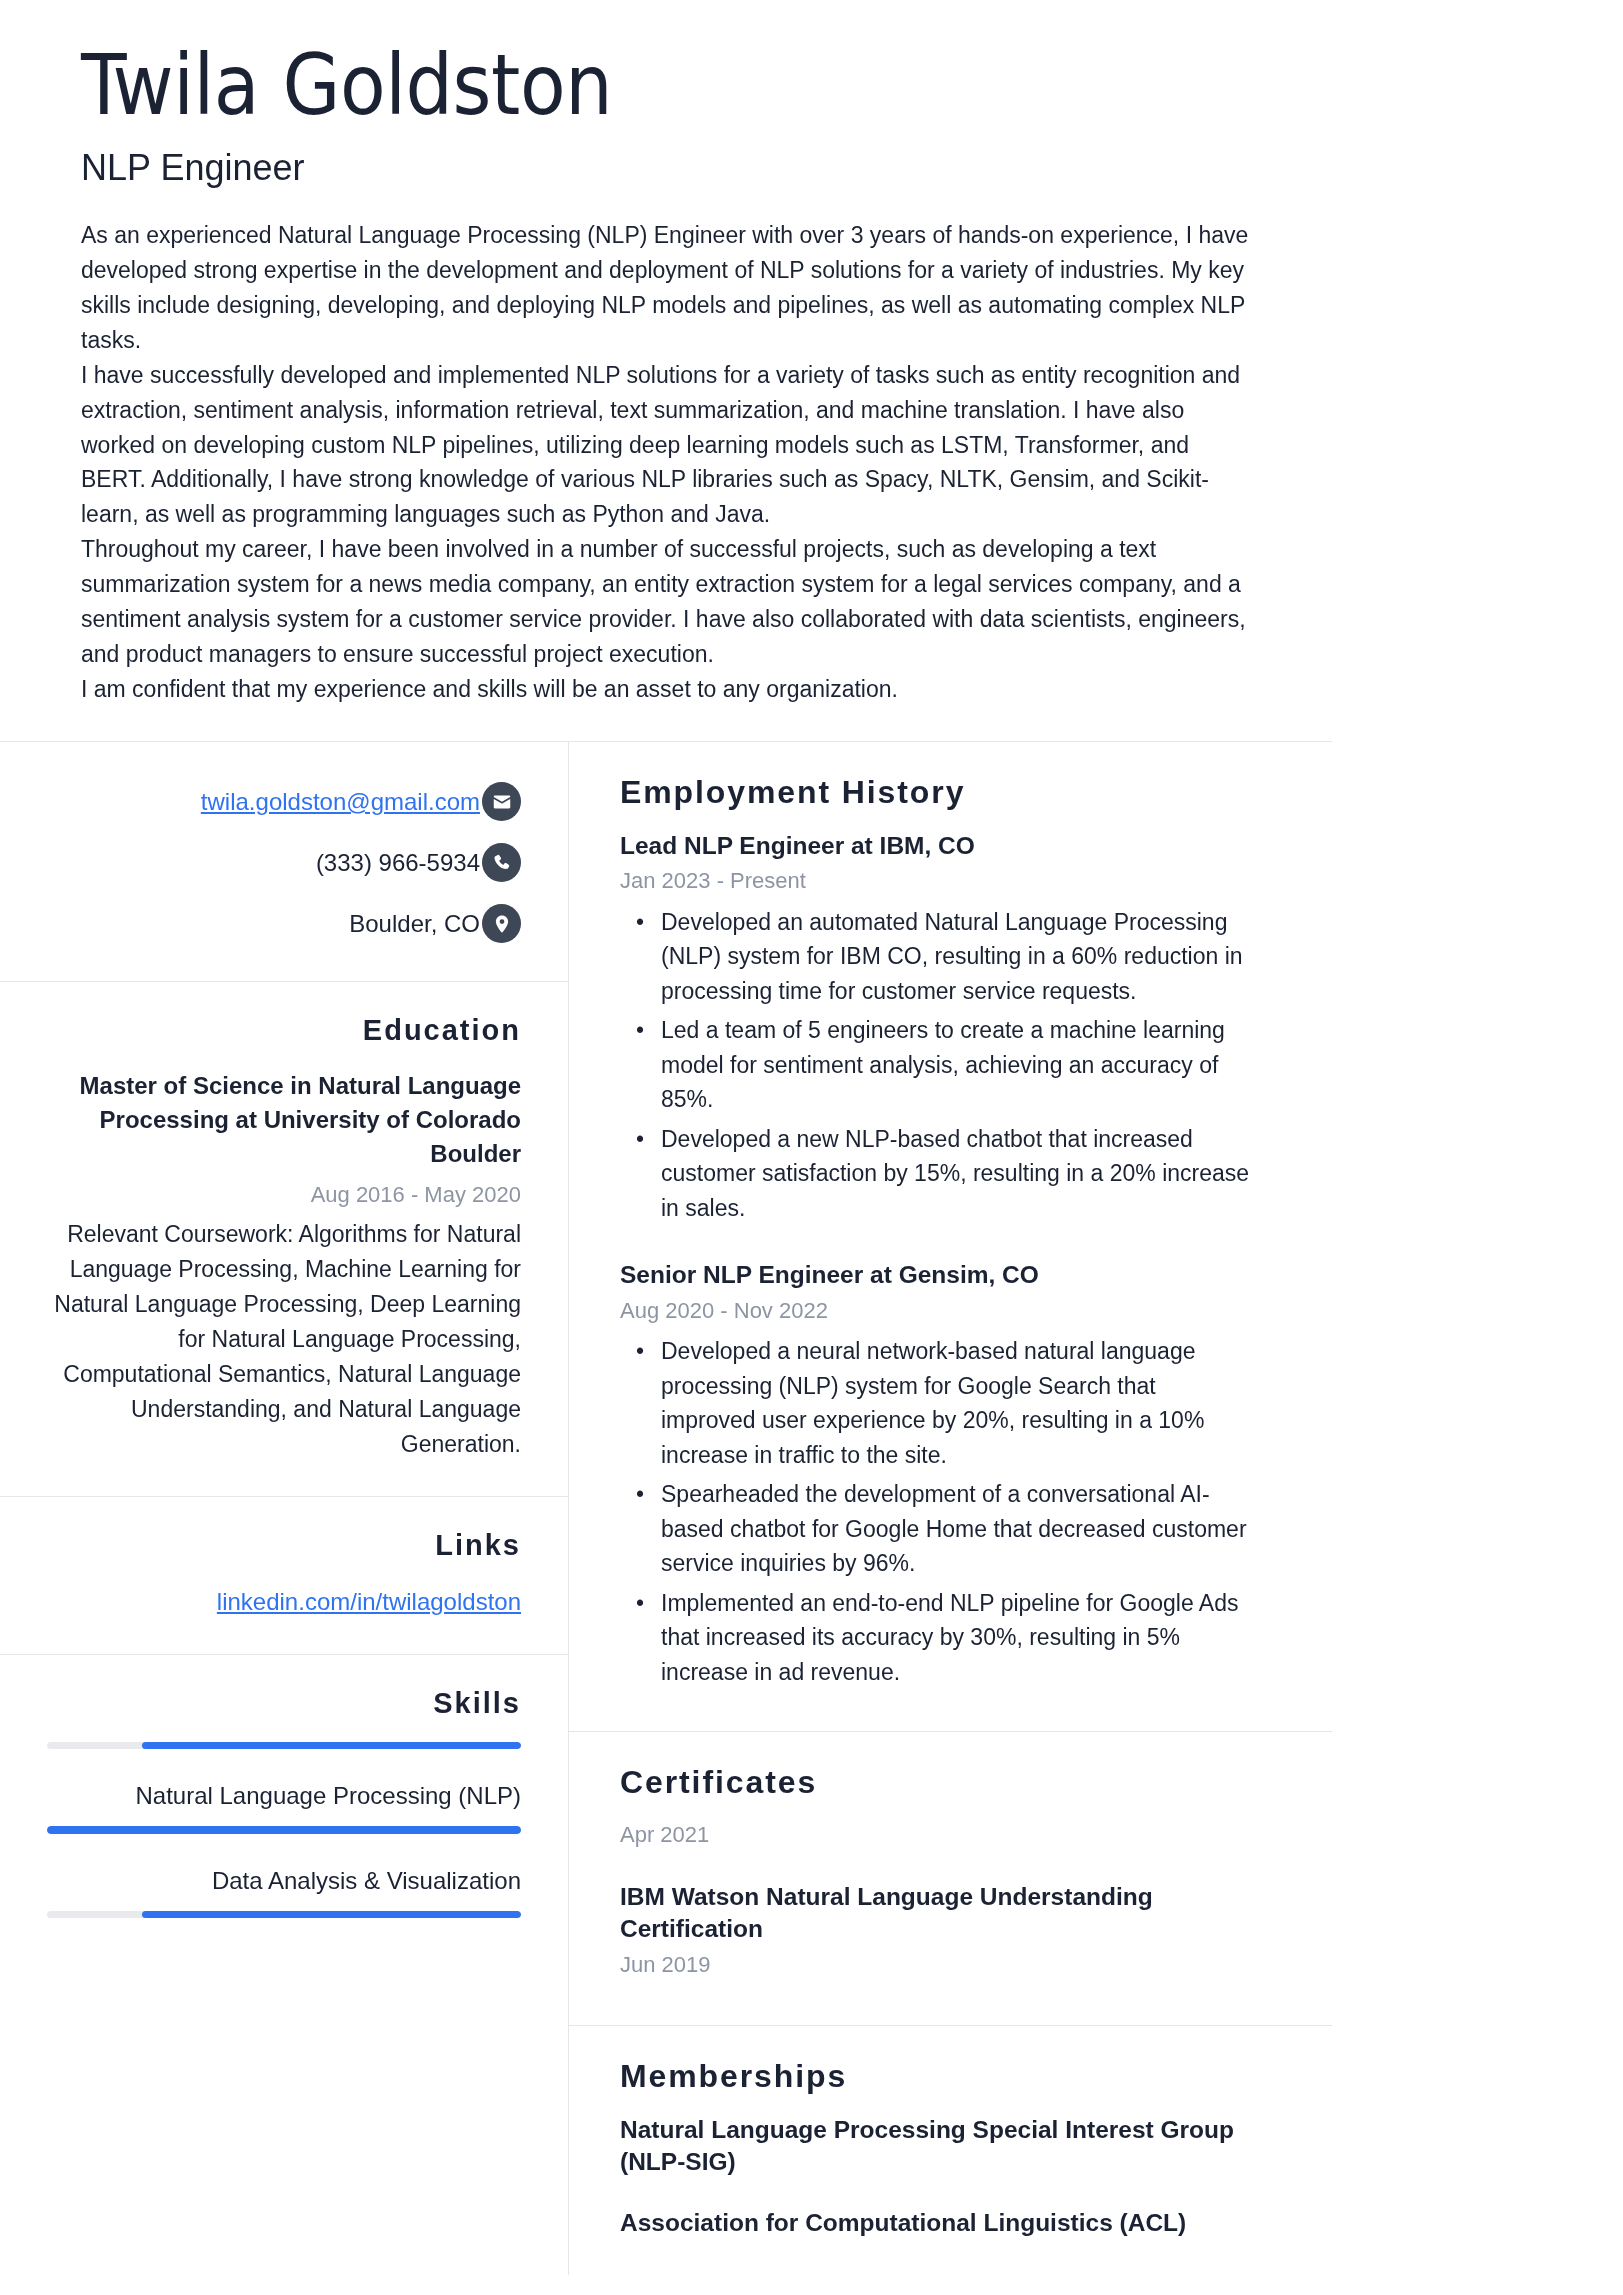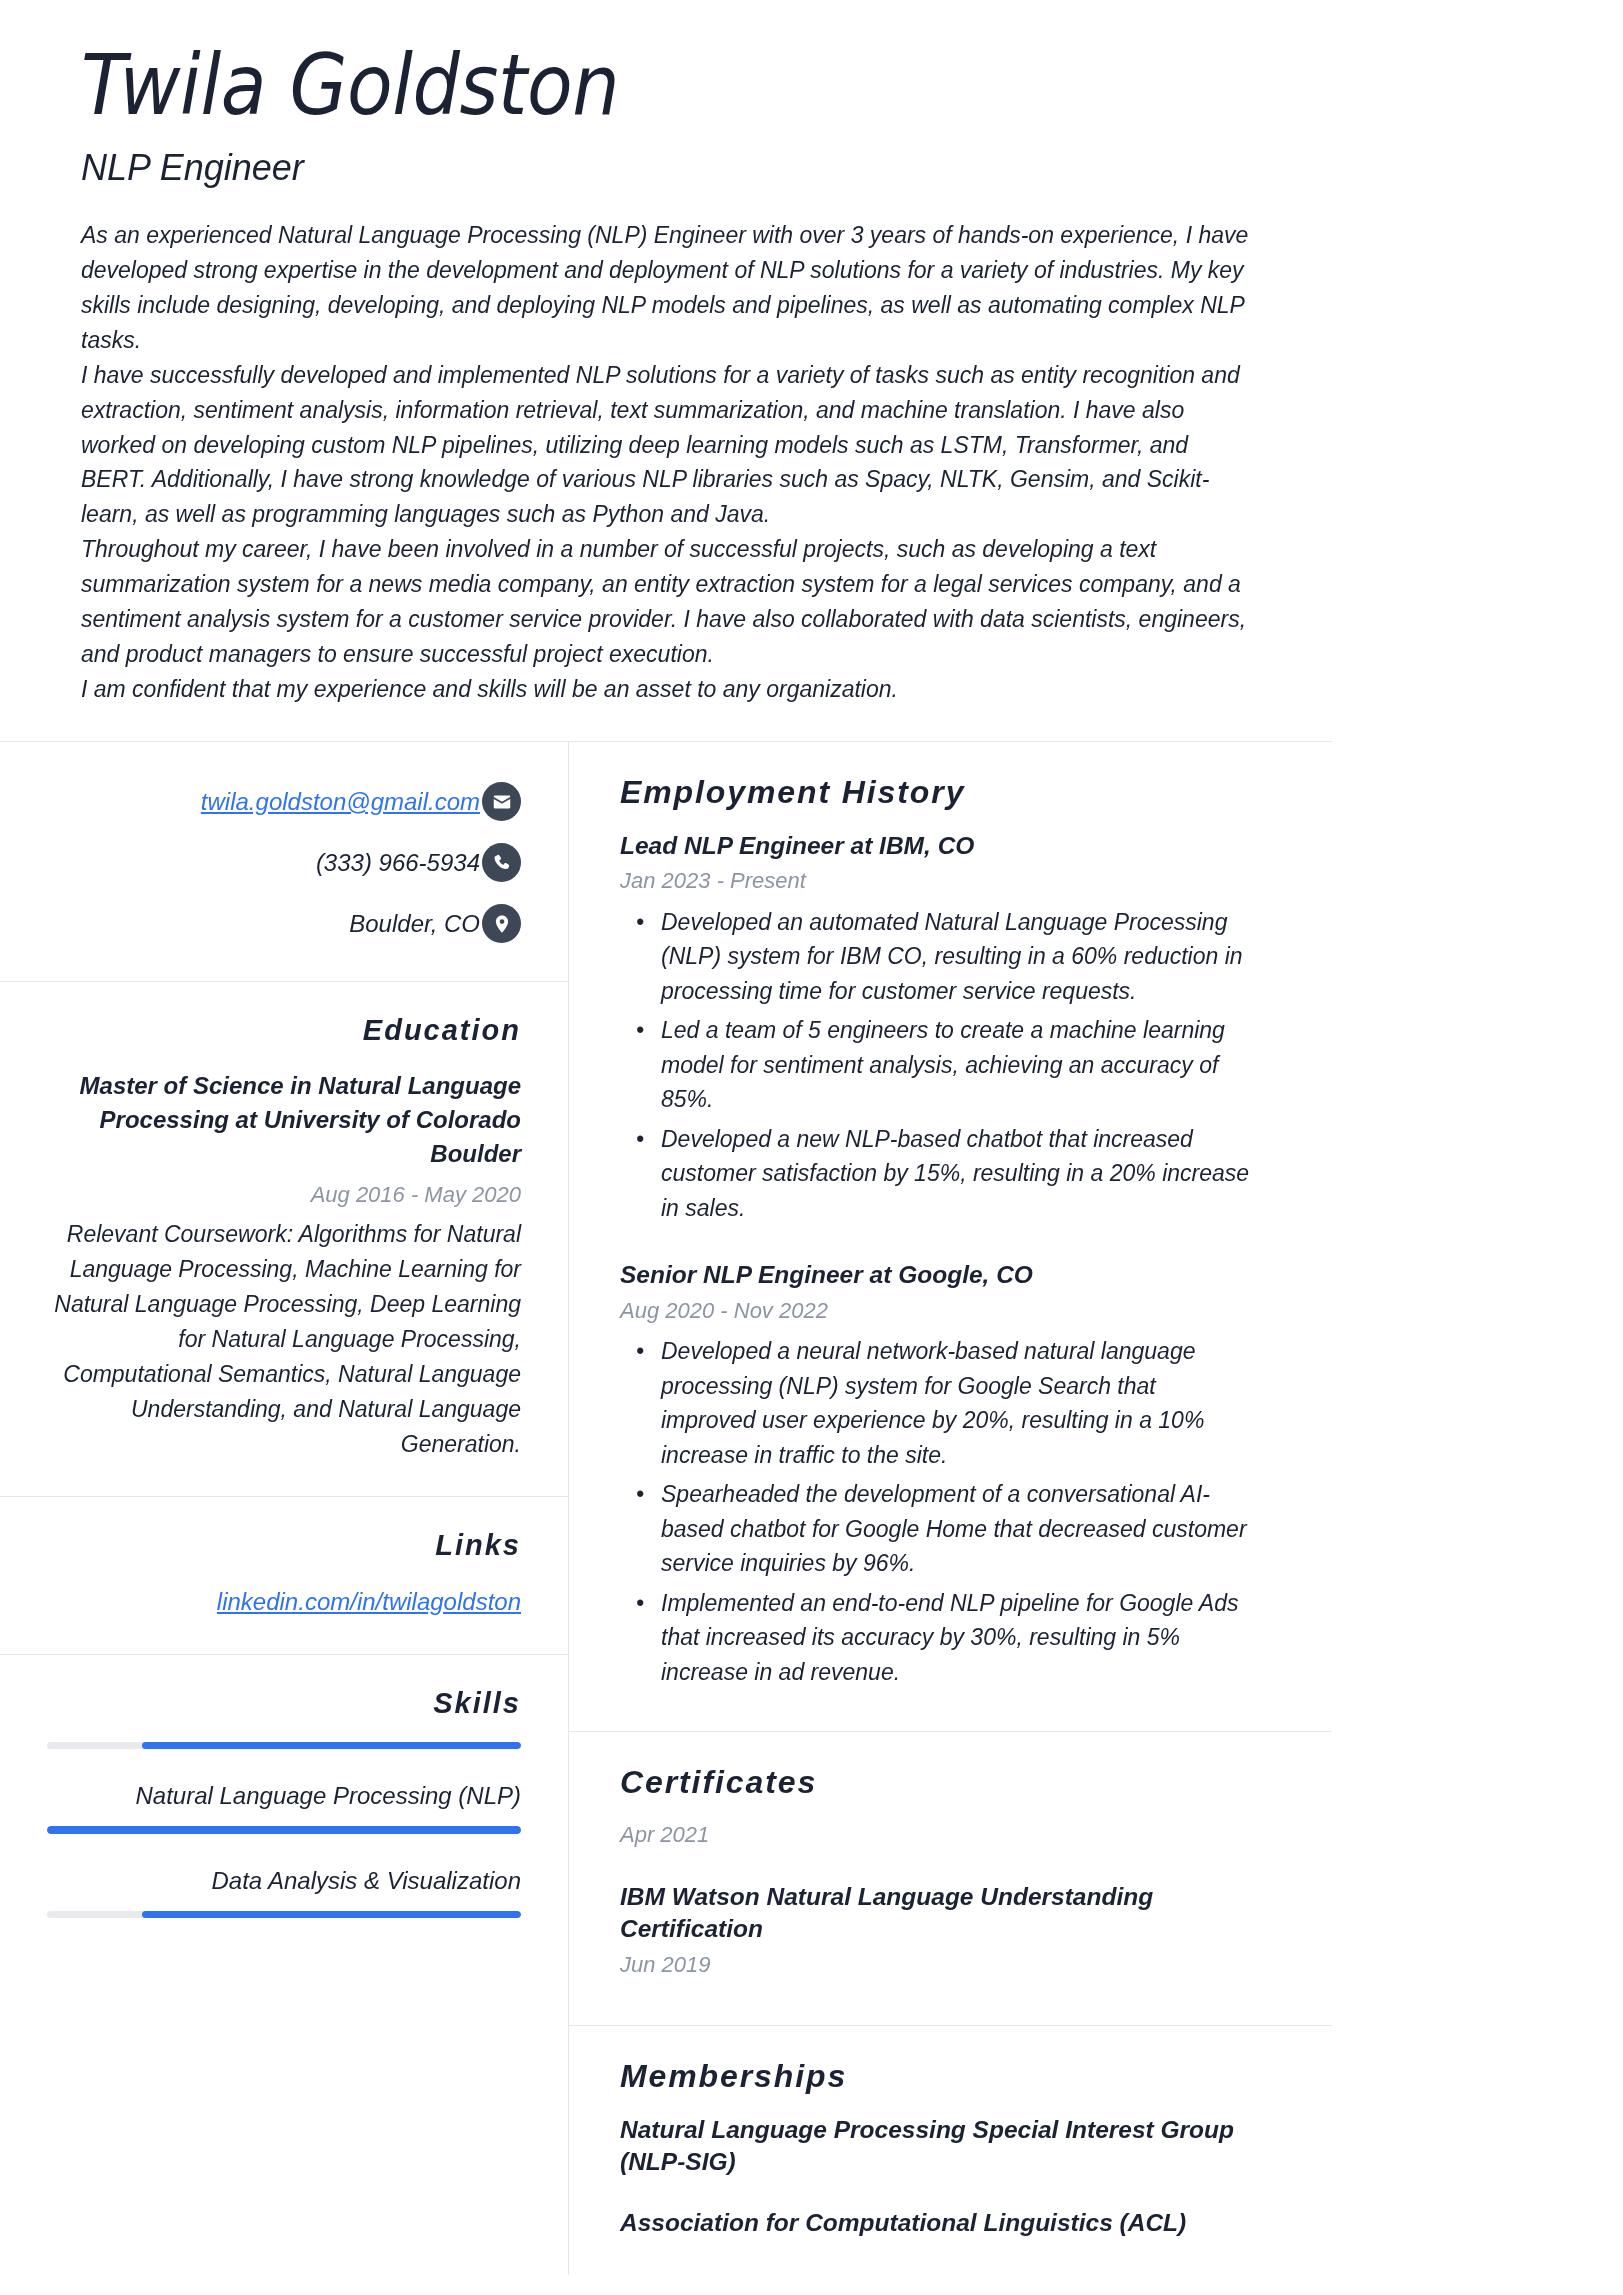--- a/index.html
+++ b/index.html
@@ -11,21 +11,20 @@
     font-family: "Liberation Sans", sans-serif;
     color: #222b3a;
     -webkit-font-smoothing: antialiased;
   }
   #resume {
     width: 1332px;
     min-height: 2295px;
     background: #ffffff;
     box-sizing: border-box;
     position: relative;
-    font-style: italic;
   }
 
   
   .header {
     padding: 41px 81px 0 81px;
   }
   .name {
     font-size: 83px;
     font-weight: 400;
     letter-spacing: -0.4px;
@@ -338,21 +337,21 @@
             <div class="entry">
               <div class="entry-title">Lead NLP Engineer at IBM, CO</div>
               <div class="entry-date">Jan 2023 - Present</div>
               <ul class="entry-bullets">
                 <li>Developed an automated Natural Language Processing (NLP) system for IBM CO, resulting in a 60% reduction in processing time for customer service requests.</li>
                 <li>Led a team of 5 engineers to create a machine learning model for sentiment analysis, achieving an accuracy of 85%.</li>
                 <li>Developed a new NLP-based chatbot that increased customer satisfaction by 15%, resulting in a 20% increase in sales.</li>
               </ul>
             </div>
             <div class="entry">
-              <div class="entry-title">Senior NLP Engineer at Google, CO</div>
+              <div class="entry-title">Senior NLP Engineer at Gensim, CO</div>
               <div class="entry-date">Aug 2020 - Nov 2022</div>
               <ul class="entry-bullets">
                 <li>Developed a neural network-based natural language processing (NLP) system for Google Search that improved user experience by 20%, resulting in a 10% increase in traffic to the site.</li>
                 <li>Spearheaded the development of a conversational AI-based chatbot for Google Home that decreased customer service inquiries by 96%.</li>
                 <li>Implemented an end-to-end NLP pipeline for Google Ads that increased its accuracy by 30%, resulting in 5% increase in ad revenue.</li>
               </ul>
             </div>
           </div>
       </div>
 

